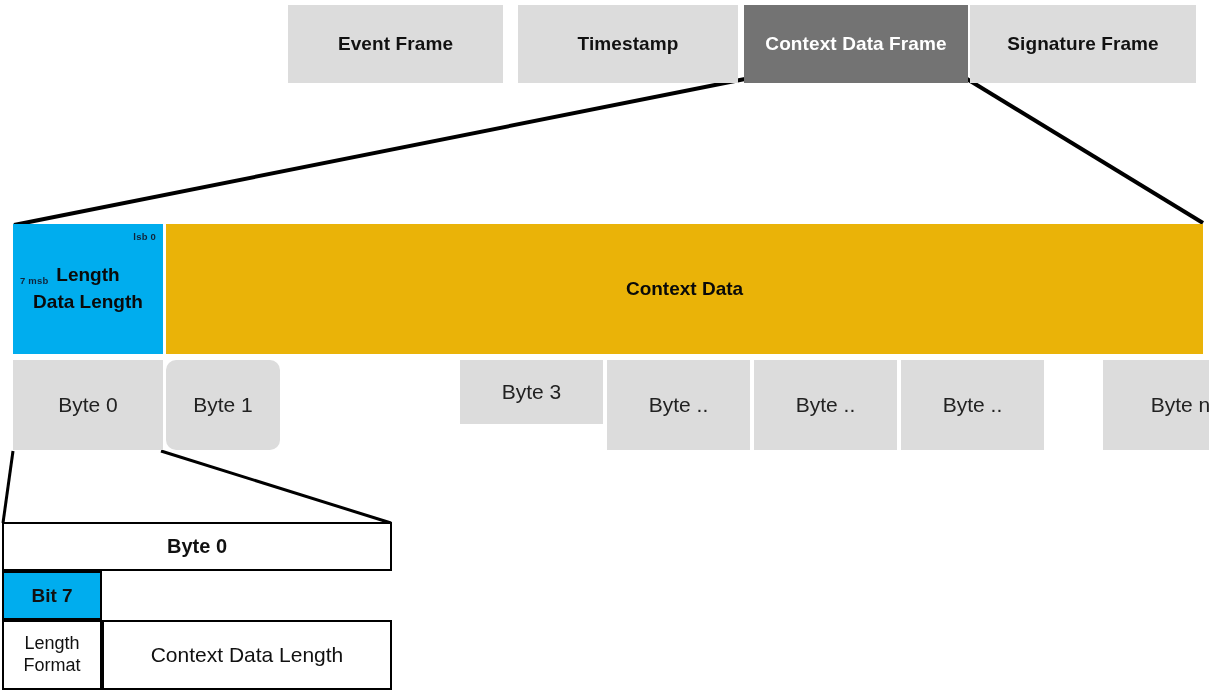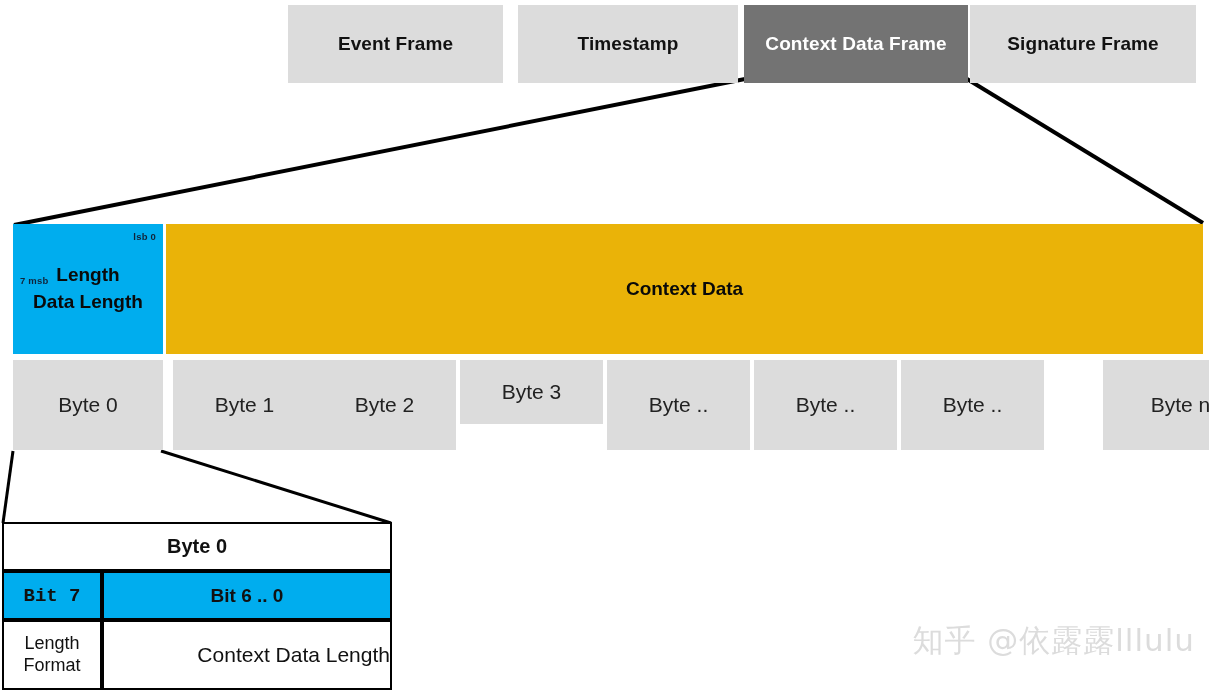--- a/index.html
+++ b/index.html
@@ -162,25 +162,22 @@
     <span class="abs bit-marker" style="right:7px; top:6px;">lsb 0</span>
   </div>
 
   <div class="abs data-block" style="left:166px; top:224px; width:1037px; height:130px;">
     <span>Context Data</span>
   </div>
 
   <div class="abs byte-cell" style="left:13px; top:360px; width:150px; height:90px;">
     <span>Byte 0</span>
   </div>
-  <div class="abs byte-cell" style="left:173px; top:360px; width:143px; height:90px;">
+  <div class="abs byte-cell" style="left:166px; top:360px; width:114px; height:90px;border-radius:10px;">
     <span>Byte 1</span>
-  </div>
-  <div class="abs byte-cell" style="left:313px; top:360px; width:143px; height:90px;">
-    <span>Byte 2</span>
   </div>
   <div class="abs byte-cell" style="left:460px; top:360px; width:143px; height:64px;">
     <span>Byte 3</span>
   </div>
   <div class="abs byte-cell" style="left:607px; top:360px; width:143px; height:90px;">
     <span>Byte ..</span>
   </div>
   <div class="abs byte-cell" style="left:754px; top:360px; width:143px; height:90px;">
     <span>Byte ..</span>
   </div>
@@ -188,32 +185,28 @@
     <span>Byte ..</span>
   </div>
   <div class="abs byte-cell" style="left:1103px; top:360px; width:155px; height:90px;">
     <span>Byte n</span>
   </div>
 
   <div class="abs tbl-cell head" style="left:2px; top:522px; width:390px; height:49px;">
     <span>Byte 0</span>
   </div>
 
-  <div class="abs tbl-cell blue" style="left:2px; top:571px; width:100px; height:49px;font-family:Liberation Mono, monospace;">
+  <div class="abs tbl-cell blue" style="left:2px; top:571px; width:100px; height:49px;">
     <span>Bit 7</span>
-  </div>
-  <div class="abs tbl-cell blue" style="left:102px; top:571px; width:290px; height:49px;">
-    <span>Bit 6 .. 0</span>
   </div>
 
   <div class="abs tbl-cell small" style="left:2px; top:620px; width:100px; height:70px;">
     <div>
       <div>Length</div>
       <div>Format</div>
     </div>
   </div>
-  <div class="abs tbl-cell wide" style="left:102px; top:620px; width:290px; height:70px;justify-content:flex-end;">
+  <div class="abs tbl-cell wide" style="left:102px; top:620px; width:290px; height:70px;">
     <span>Context Data Length</span>
   </div>
 
-  <div class="watermark">知乎 @依露露lllulu</div>
 
 </div>
 
 </body></html>

